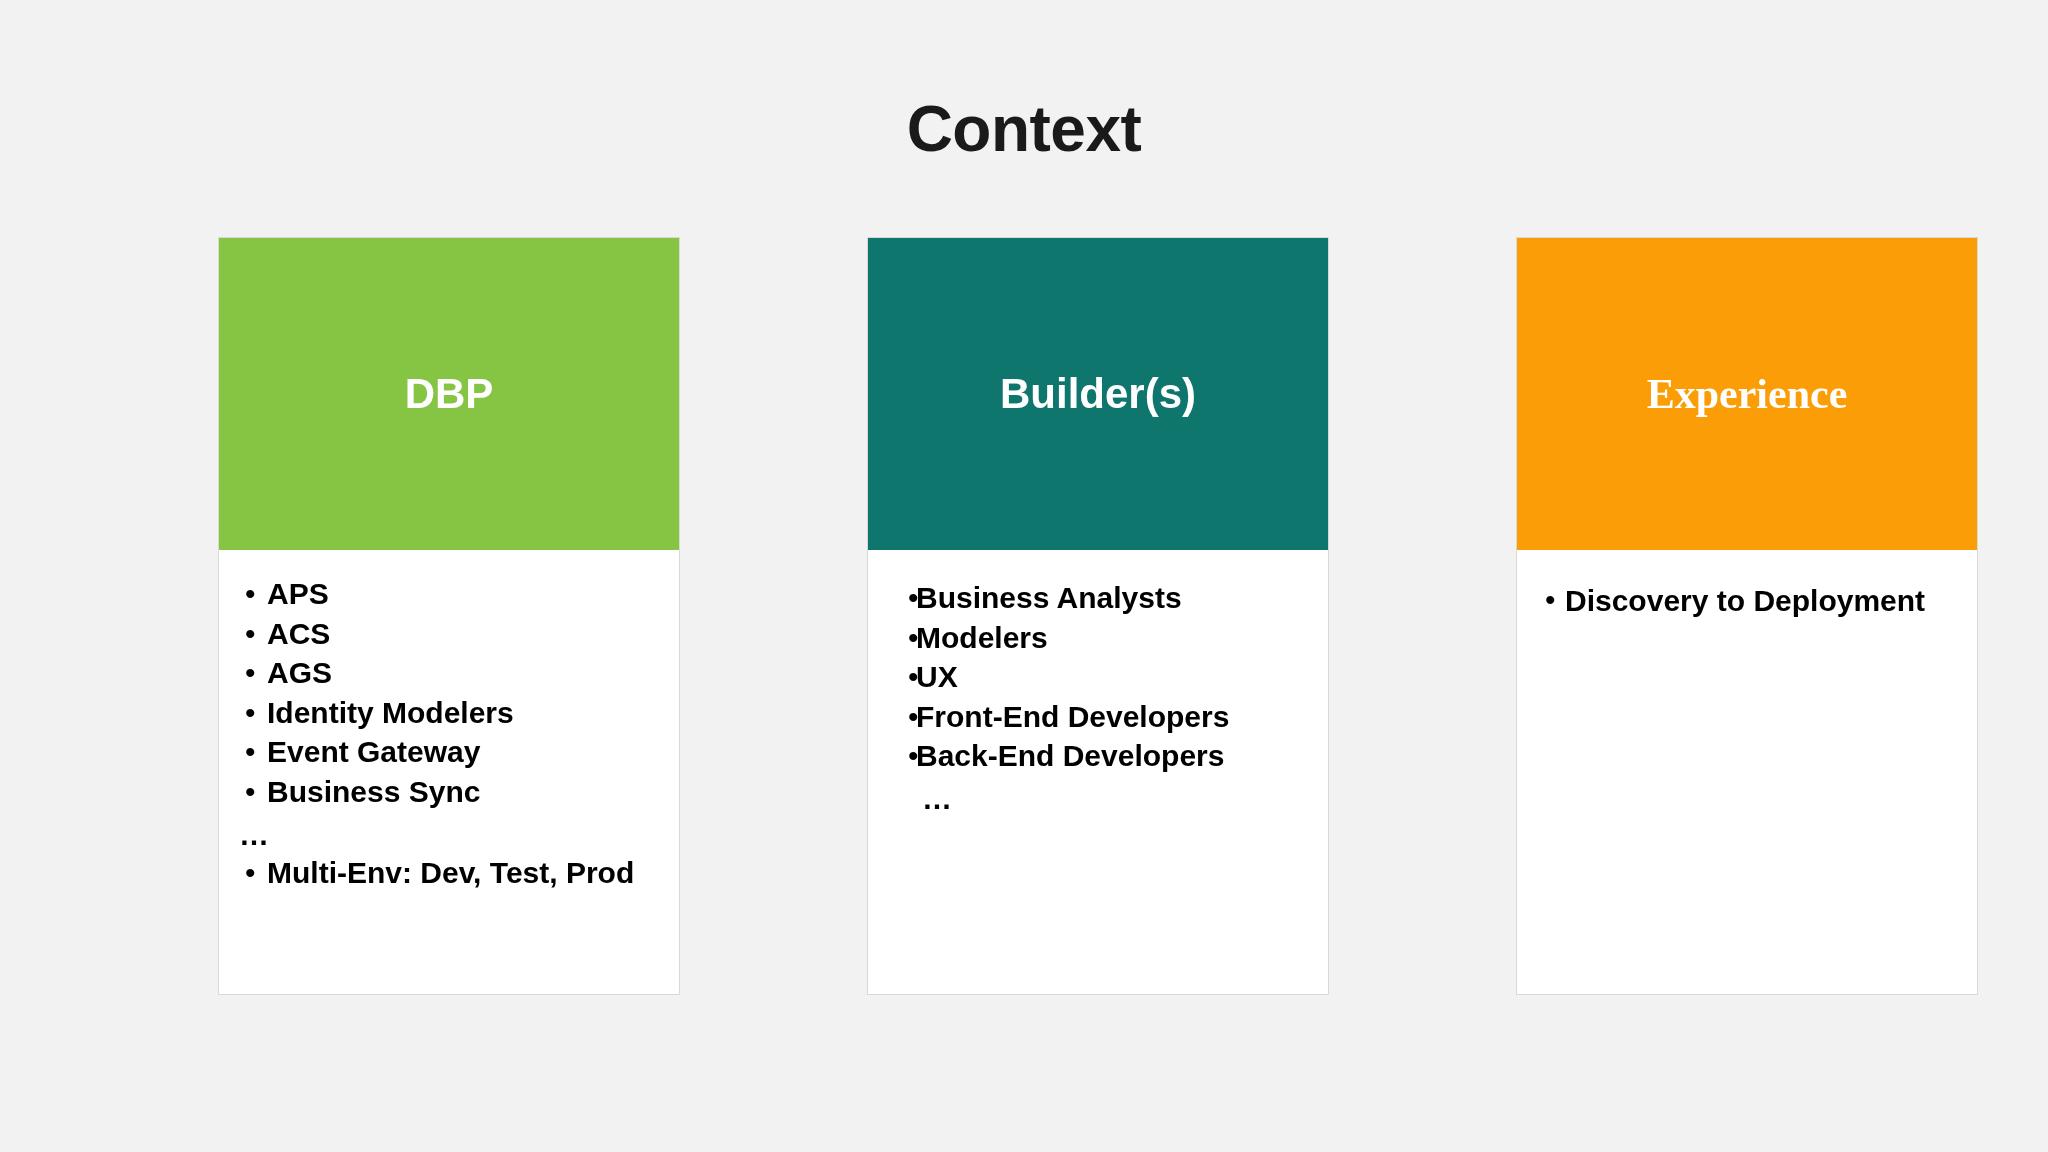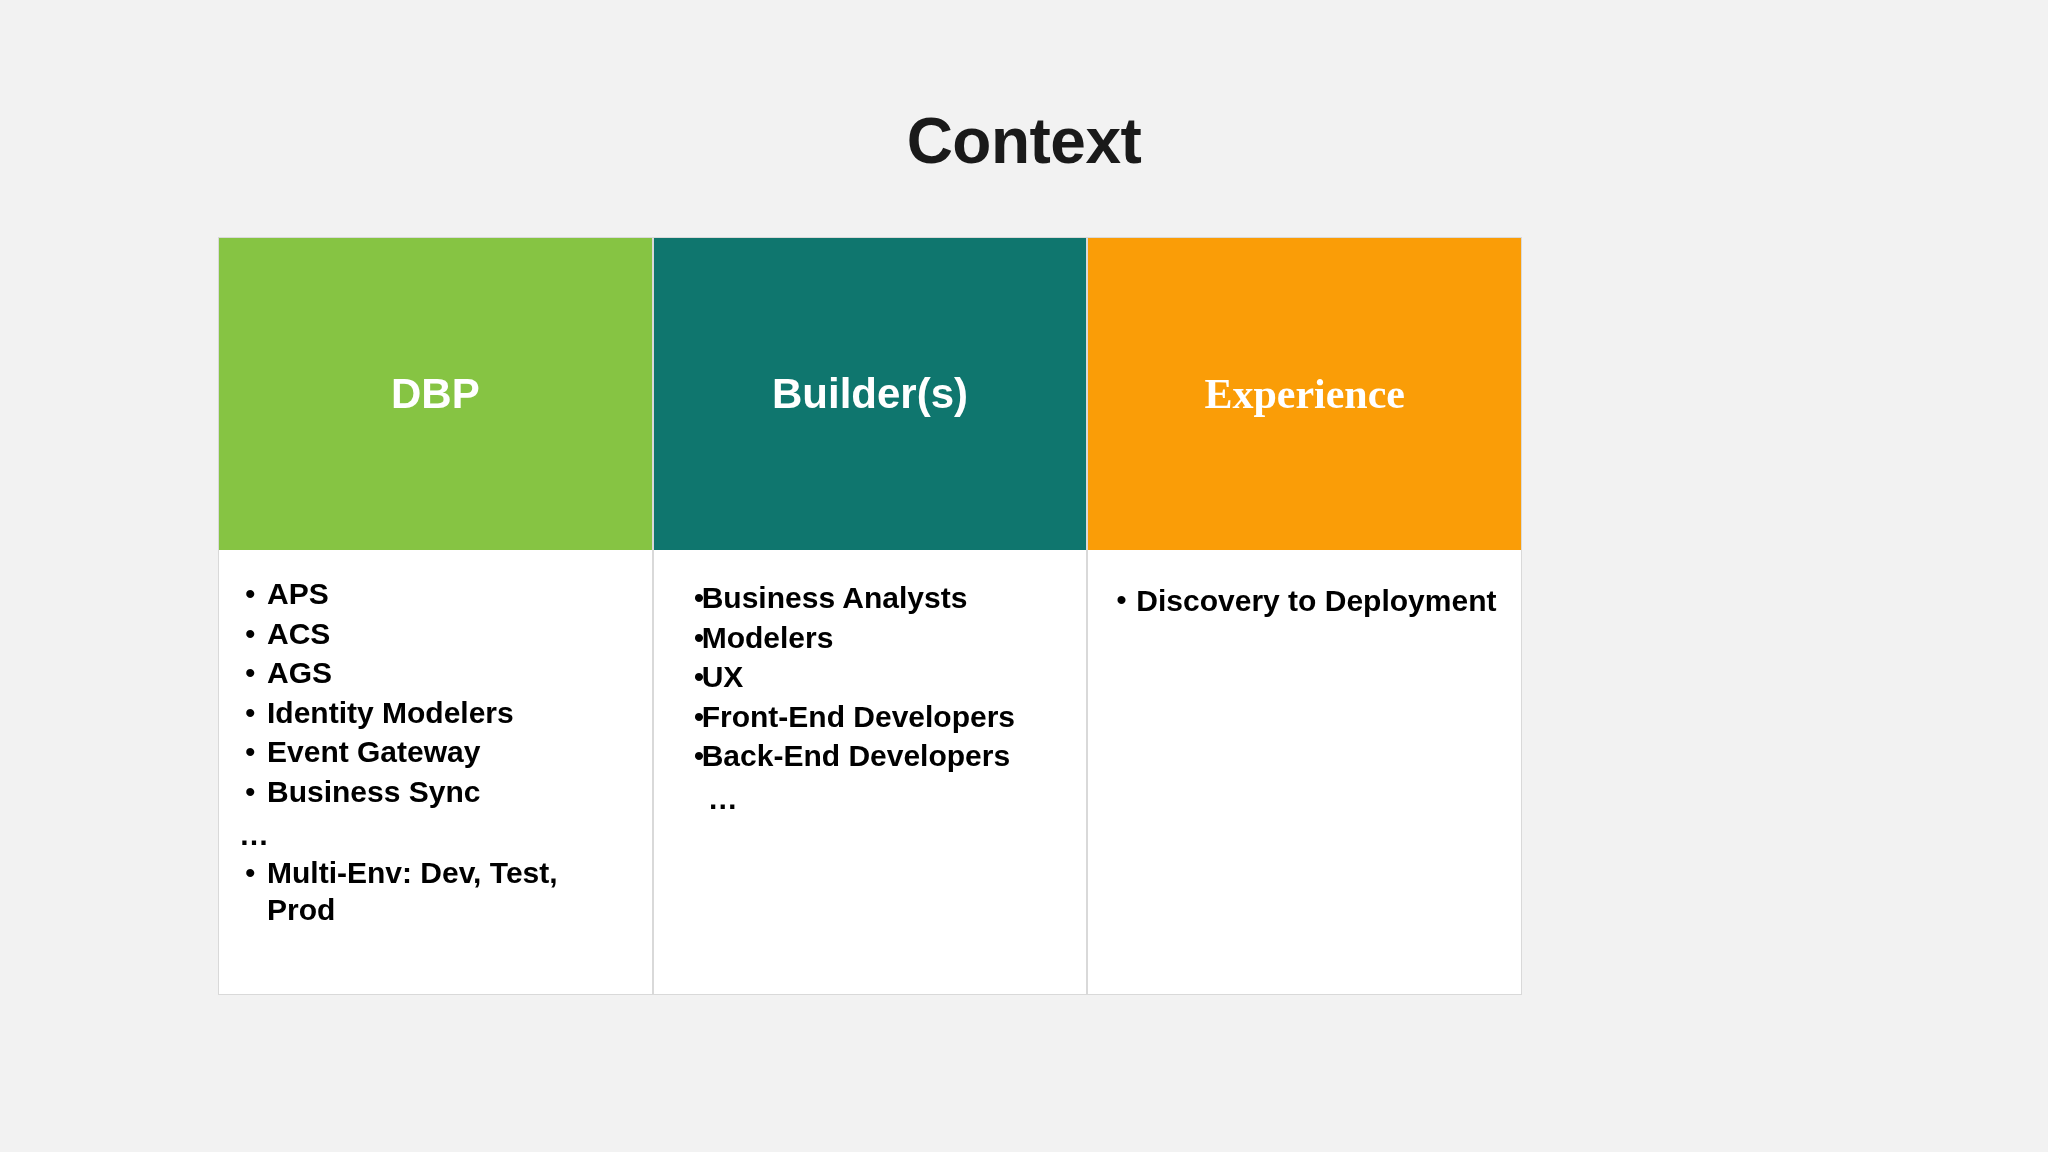--- a/index.html
+++ b/index.html
@@ -26,29 +26,28 @@
     position: absolute;
     top: 96px;
     left: 0;
     width: 2048px;
     text-align: center;
     font-size: 64px;
     font-weight: bold;
     color: #1a1a1a;
     letter-spacing: -0.5px;
     line-height: 1.05;
-    margin-top: 12px;
   }
 
   
   .columns {
     position: absolute;
     top: 237px;
     left: 218px;
-    width: 1304px;
+    width: 1760px;
     height: 758px;
     display: flex;
     justify-content: space-between;
   }
 
   .card {
     width: 462px;
     background: #ffffff;
     border: 1px solid #d9d9d9;
     box-sizing: border-box;

